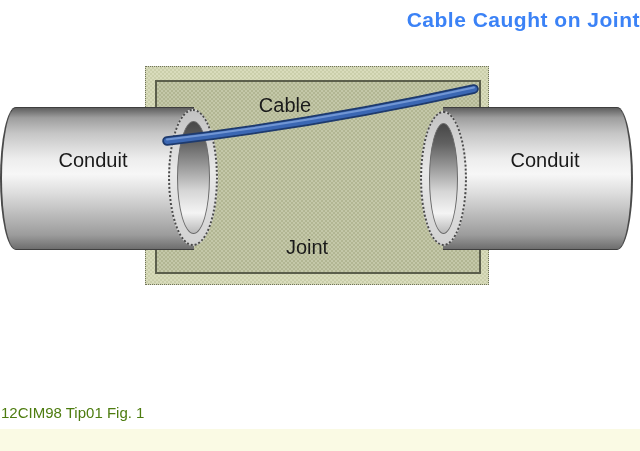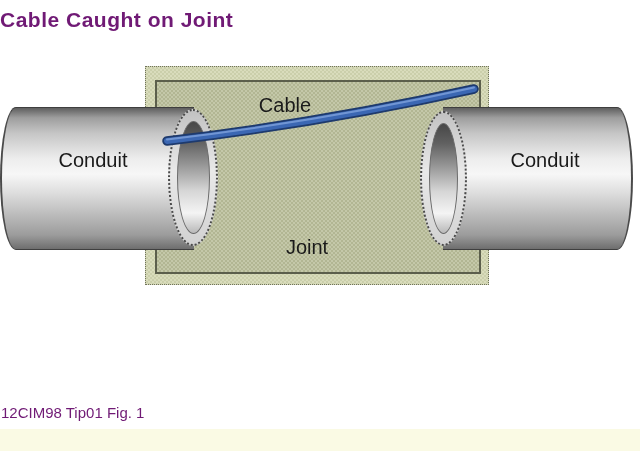--- a/index.html
+++ b/index.html
@@ -3,22 +3,22 @@
 <meta charset="utf-8">
 <style>
   html,body{margin:0;padding:0;background:#fff;}
   #canvas{
     position:relative;width:640px;height:451px;overflow:hidden;
     background:#ffffff;
     font-family:"Liberation Sans", sans-serif;
   }
   
   .title{
-    position:absolute;top:8px;left:0;width:640px;text-align:left;
-    font-size:21px;font-weight:bold;color:#701a75;letter-spacing:.5px;
+    position:absolute;top:8px;left:0;width:640px;text-align:right;
+    font-size:21px;font-weight:bold;color:#3b82f6;letter-spacing:.5px;
   }
   
   .joint-outer{
     position:absolute;left:145px;top:66px;width:344px;height:219px;
     background-color:#d0d3b0;
     background-image:repeating-conic-gradient(#cbcfab 0% 25%, #d9dcbc 0% 50%);
     background-size:4px 4px;
     border:1px dotted #70735c;
     box-sizing:border-box;
   }
@@ -70,21 +70,21 @@
     position:absolute;transform:translate(-50%,-50%);
     font-size:20px;color:#1a1a1a;white-space:nowrap;
   }
   .lbl-conduit-left {left:93px; top:160px;}
   .lbl-conduit-right{left:545px;top:160px;}
   .lbl-cable        {left:285px;top:105px;}
   .lbl-joint        {left:307px;top:247px;}
   
   .caption{
     position:absolute;left:1px;top:404px;
-    font-size:15px;color:#701a75;
+    font-size:15px;color:#4d7c0f;
   }
   .footer-strip{
     position:absolute;left:0;top:429px;width:640px;height:22px;
     background:#fafae4;
   }
 </style>
 </head>
 <body>
 
 <div id="canvas">

